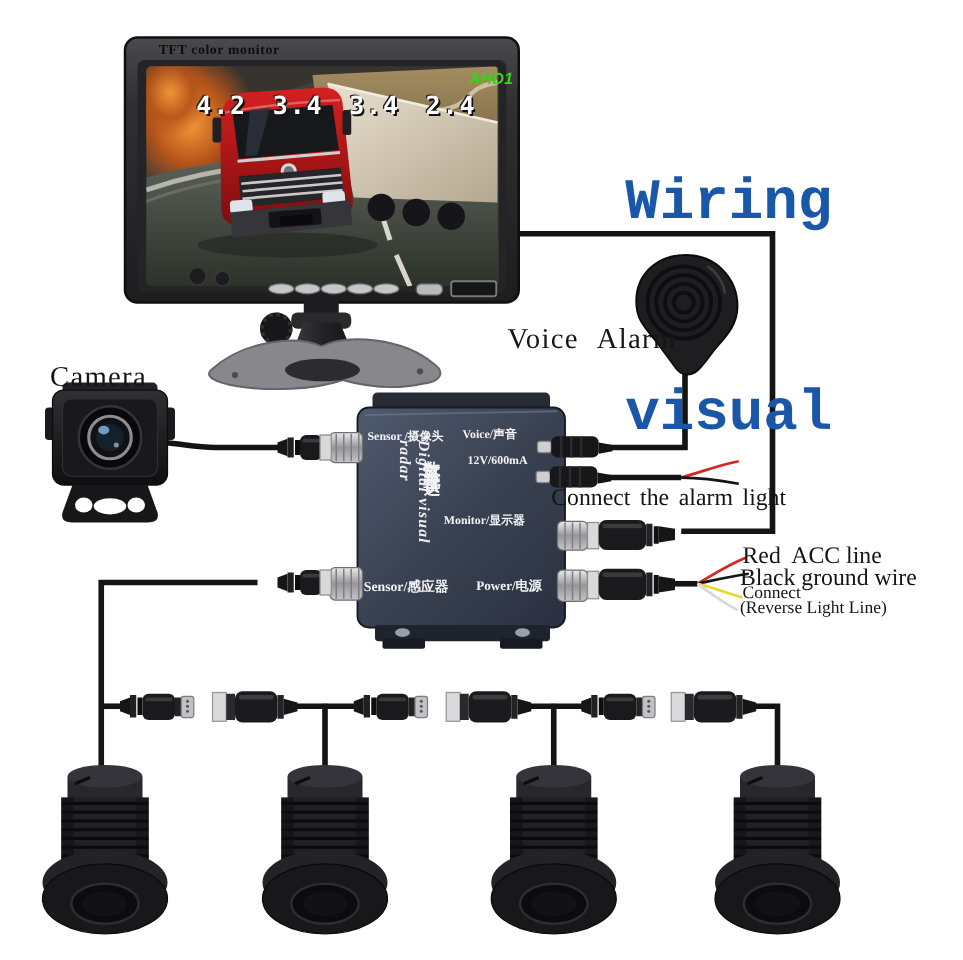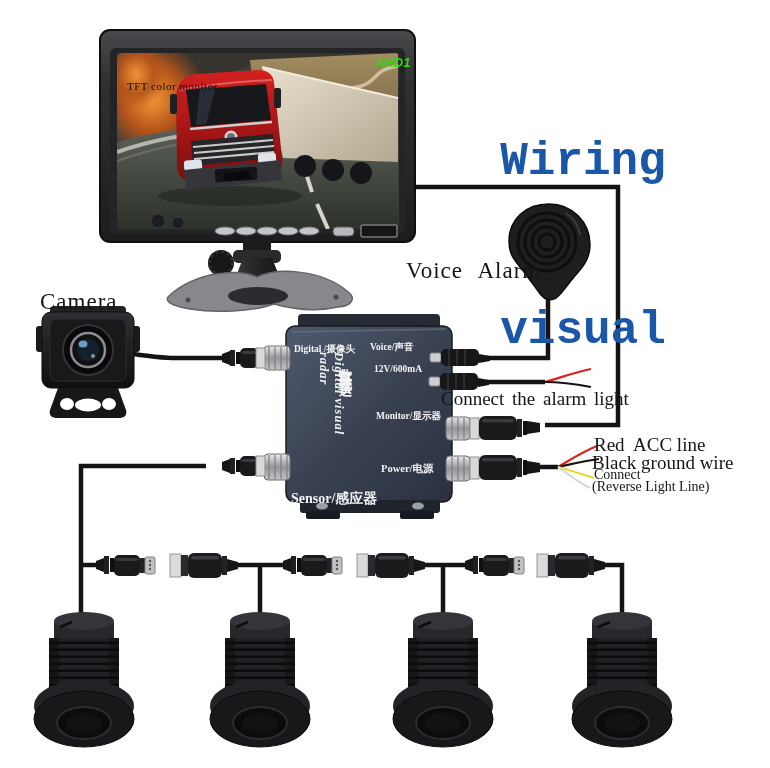--- a/index.html
+++ b/index.html
@@ -14,27 +14,27 @@
   .voice-lbl{left:406px;top:259px;font-size:23px;word-spacing:9px;letter-spacing:1px;}
   .connect-lbl{left:441px;top:389px;font-size:19px;word-spacing:3px;}
   .redacc-lbl{left:594px;top:435px;font-size:19px;}
   .ground-lbl{left:592px;top:453px;font-size:19px;}
   .yellow-lbl{left:594px;top:468px;font-size:14px;}
   .reverse-lbl{left:592px;top:480px;font-size:14px;}
   .boxlbl{color:#f3f3f5;font-weight:700;font-size:9.5px;z-index:3;position:absolute;white-space:pre;}
   .b-cam{left:294px;top:343px;}
   .b-voice{left:370px;top:341px;}
   .b-rate{left:374px;top:364px;}
-  .b-mon{left:376px;top:410px;}
-  .b-sen{left:291px;top:462px;font-size:14px;margin-top:28px;}
+  .b-mon{left:355px;top:410px;}
+  .b-sen{left:291px;top:462px;font-size:11px;}
   .b-pow{left:381px;top:462px;font-size:10.5px;}
   .vtext{writing-mode:vertical-rl;position:absolute;z-index:3;color:#f3f3f5;font-weight:700;}
   .v-en{left:316px;top:352px;height:116px;font-size:12.5px;font-style:italic;letter-spacing:1px;}
   .v-zh{left:336px;top:357px;height:104px;font-size:13.5px;letter-spacing:3px;}
-  .tft-lbl{left:127px;top:35px;font-size:11px;font-weight:400;color:#0e0e0e;letter-spacing:.5px;margin-top:46px;}
+  .tft-lbl{left:127px;top:35px;font-size:11px;font-weight:700;color:#0e0e0e;letter-spacing:.5px;}
   .ahd-lbl{left:359px;top:56px;font-family:"Liberation Sans",sans-serif;
            font-size:13px;font-weight:700;font-style:italic;color:#35d615;margin-left:16px;}
   .dist-lbl{left:157px;top:74px;font-family:"DejaVu Sans Mono",monospace;
             font-size:20px;font-weight:700;color:#ffffff;word-spacing:7px;letter-spacing:1.5px;
             text-shadow:1.5px 1.5px 0 #111,-1px -1px 0 #222;}
 </style>
 </head>
 <body>
 
 <div class="stage">
@@ -401,30 +401,31 @@
   </g>
 </svg>
 
 <div class="lbl title">
   <div>Wiring</div>
   <div>visual</div>
 </div>
 
 <div class="lbl tft-lbl">TFT color monitor</div>
 <div class="lbl ahd-lbl">AHD1</div>
+<div class="lbl dist-lbl">4.2 3.4 3.4 2.4</div>
 
 <div class="lbl camera-lbl">Camera</div>
 <div class="lbl voice-lbl">Voice Alarm</div>
 <div class="lbl connect-lbl">Connect the alarm light</div>
 <div class="lbl redacc-lbl">Red  ACC line</div>
 <div class="lbl ground-lbl">Black ground wire</div>
 <div class="lbl yellow-lbl">Connect</div>
 <div class="lbl reverse-lbl">(Reverse Light Line)</div>
 
-<div class="boxlbl b-cam">Digital /摄像头</div>
+<div class="boxlbl b-cam">Sensor /摄像头</div>
 <div class="boxlbl b-voice">Voice/声音</div>
 <div class="boxlbl b-rate">12V/600mA</div>
 <div class="boxlbl b-mon">Monitor/显示器</div>
 <div class="boxlbl b-sen">Sensor/感应器</div>
 <div class="boxlbl b-pow">Power/电源</div>
 <div class="vtext v-en">Digital visual radar</div>
 <div class="vtext v-zh">数字可视雷达</div>
 
 </div>
 

